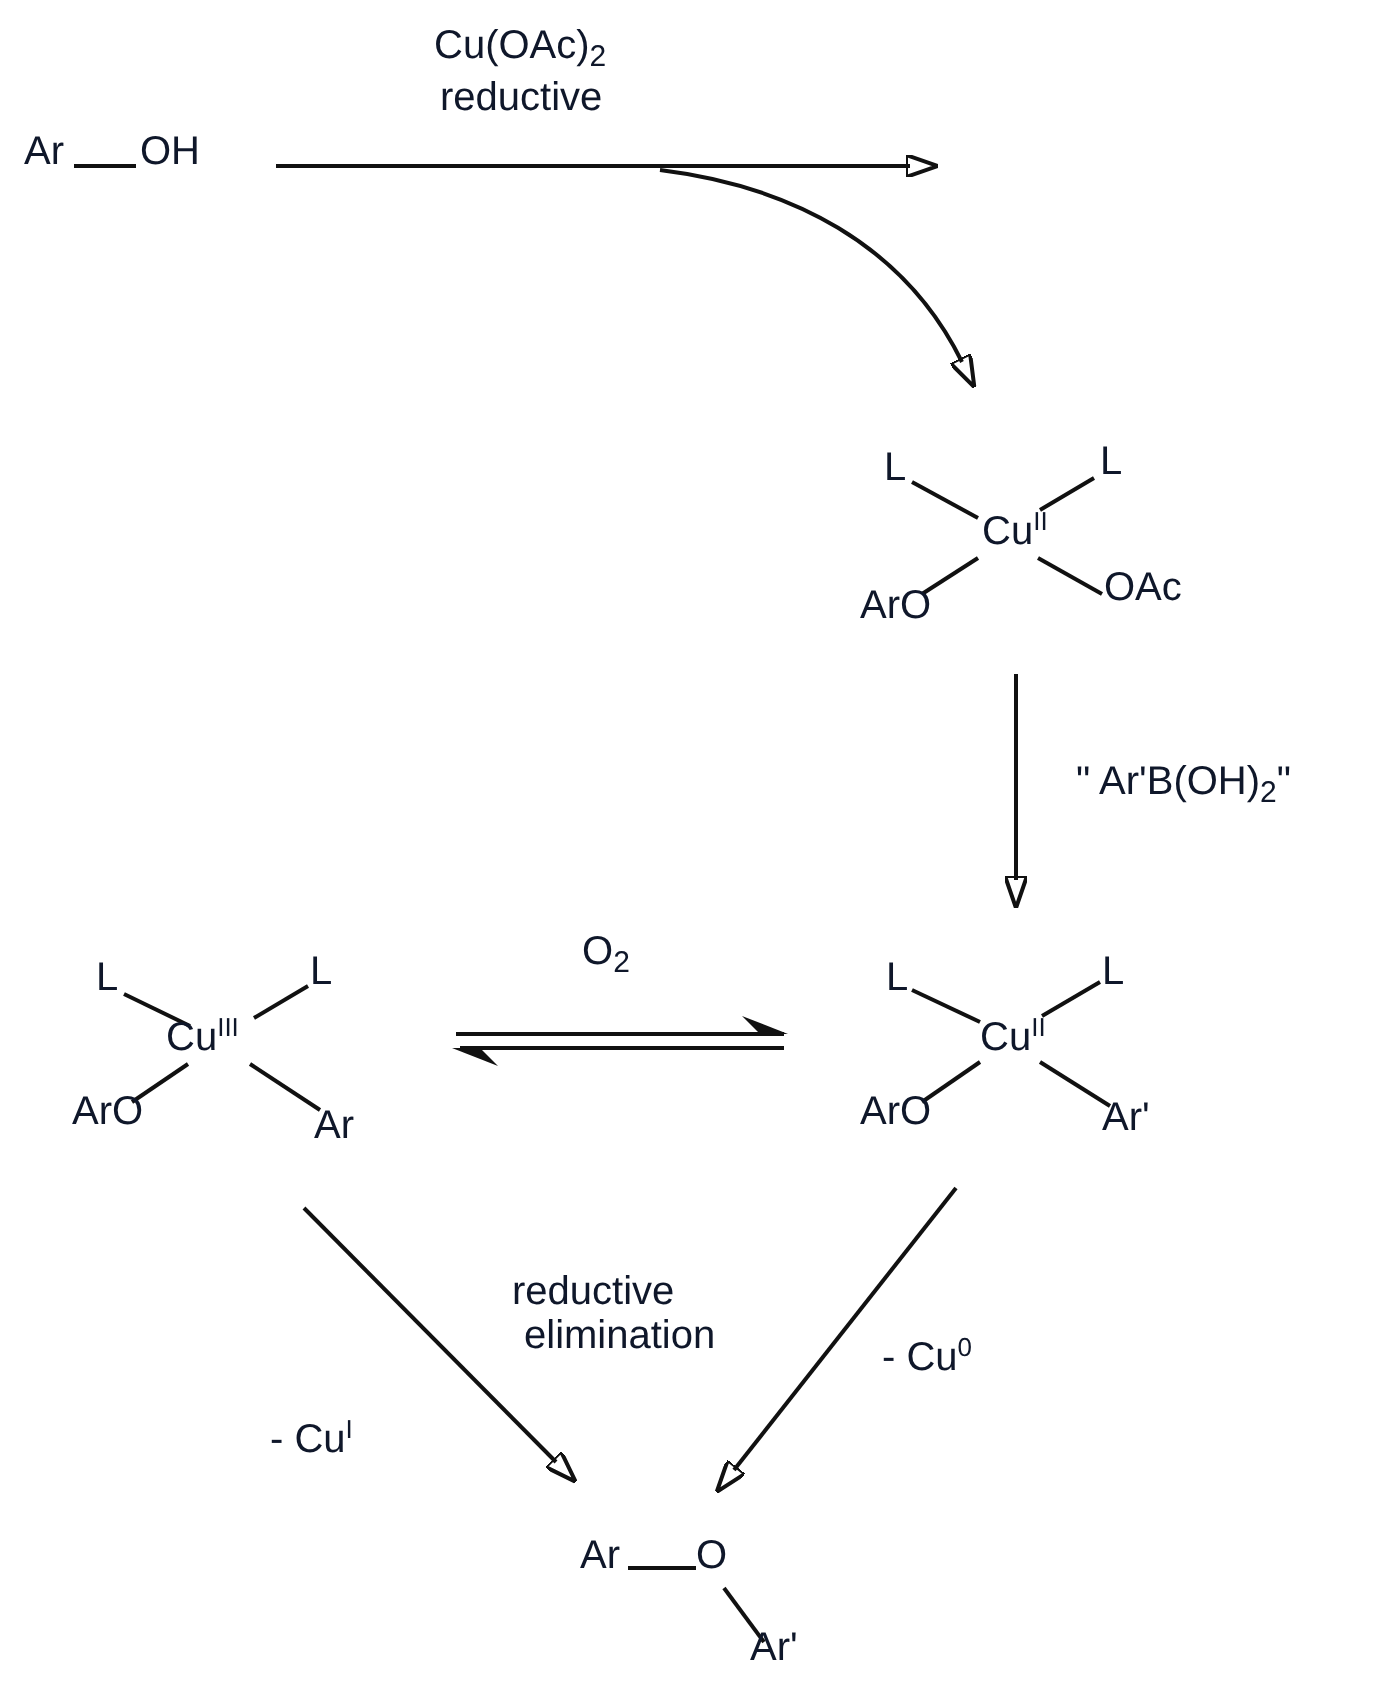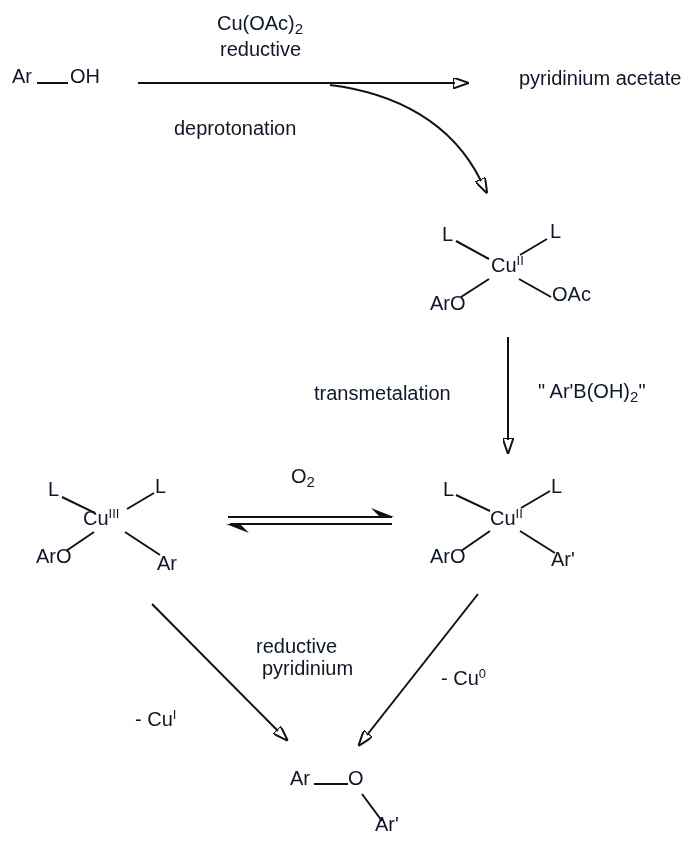--- a/index.html
+++ b/index.html
@@ -87,49 +87,46 @@
     <line x1="314" y1="784" x2="348" y2="784"></line>
     <line x1="362" y1="794" x2="382" y2="821"></line>
   </svg>
 
   <span class="t" style="left:12px;top:66px">Ar</span>
   <span class="t" style="left:70px;top:66px">OH</span>
 
   <span class="t" style="left:217px;top:13px"><span>Cu(OAc)</span><span class="sub">2</span></span>
   <span class="t" style="left:220px;top:39px">reductive</span>
 
-  <span class="t" style="left:174px;top:118px">deprotonation</span>
 
-  <span class="t" style="left:519px;top:68px">pyridinium acetate</span>
 
   <span class="t" style="left:442px;top:224px">L</span>
   <span class="t" style="left:550px;top:221px">L</span>
   <span class="t" style="left:491px;top:254px"><span>Cu</span><span class="sup">II</span></span>
   <span class="t" style="left:430px;top:293px">ArO</span>
   <span class="t" style="left:552px;top:284px">OAc</span>
 
-  <span class="t" style="left:314px;top:383px">transmetalation</span>
   <span class="t" style="left:538px;top:381px"><span>" Ar'B(OH)</span><span class="sub">2</span><span>"</span></span>
 
   <span class="t" style="left:291px;top:466px"><span>O</span><span class="sub">2</span></span>
 
   <span class="t" style="left:48px;top:479px">L</span>
   <span class="t" style="left:155px;top:476px">L</span>
   <span class="t" style="left:83px;top:507px"><span>Cu</span><span class="sup">III</span></span>
   <span class="t" style="left:36px;top:546px">ArO</span>
   <span class="t" style="left:157px;top:553px">Ar</span>
 
   <span class="t" style="left:443px;top:479px">L</span>
   <span class="t" style="left:551px;top:476px">L</span>
   <span class="t" style="left:490px;top:507px"><span>Cu</span><span class="sup">II</span></span>
   <span class="t" style="left:430px;top:546px">ArO</span>
   <span class="t" style="left:551px;top:549px">Ar'</span>
 
   <span class="t" style="left:256px;top:636px">reductive</span>
-  <span class="t" style="left:262px;top:658px">pyridinium</span>
+  <span class="t" style="left:262px;top:658px">elimination</span>
   <span class="t" style="left:135px;top:708px"><span>- Cu</span><span class="sup">I</span></span>
   <span class="t" style="left:441px;top:667px"><span>- Cu</span><span class="sup">0</span></span>
 
   <span class="t" style="left:290px;top:768px">Ar</span>
   <span class="t" style="left:348px;top:768px">O</span>
   <span class="t" style="left:375px;top:814px">Ar'</span>
 
 </div>
 
 </body></html>

